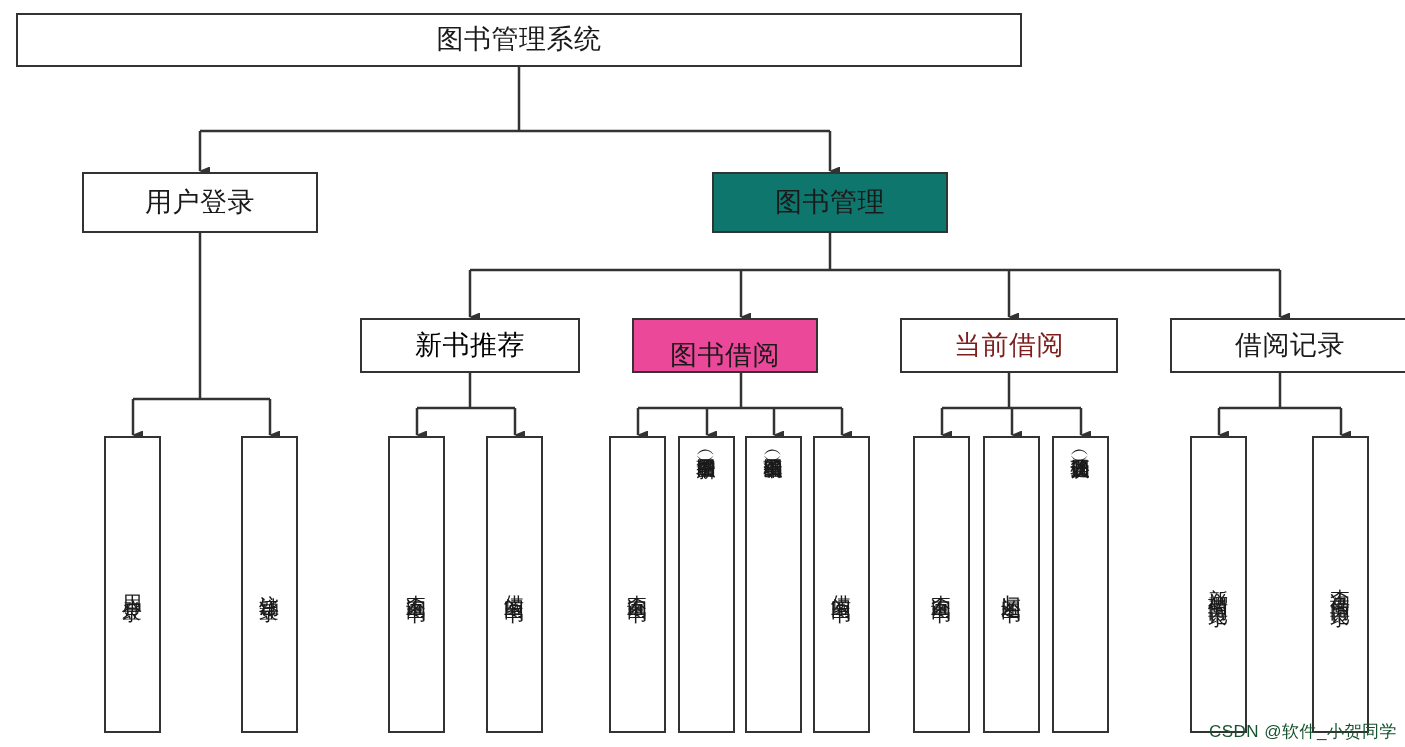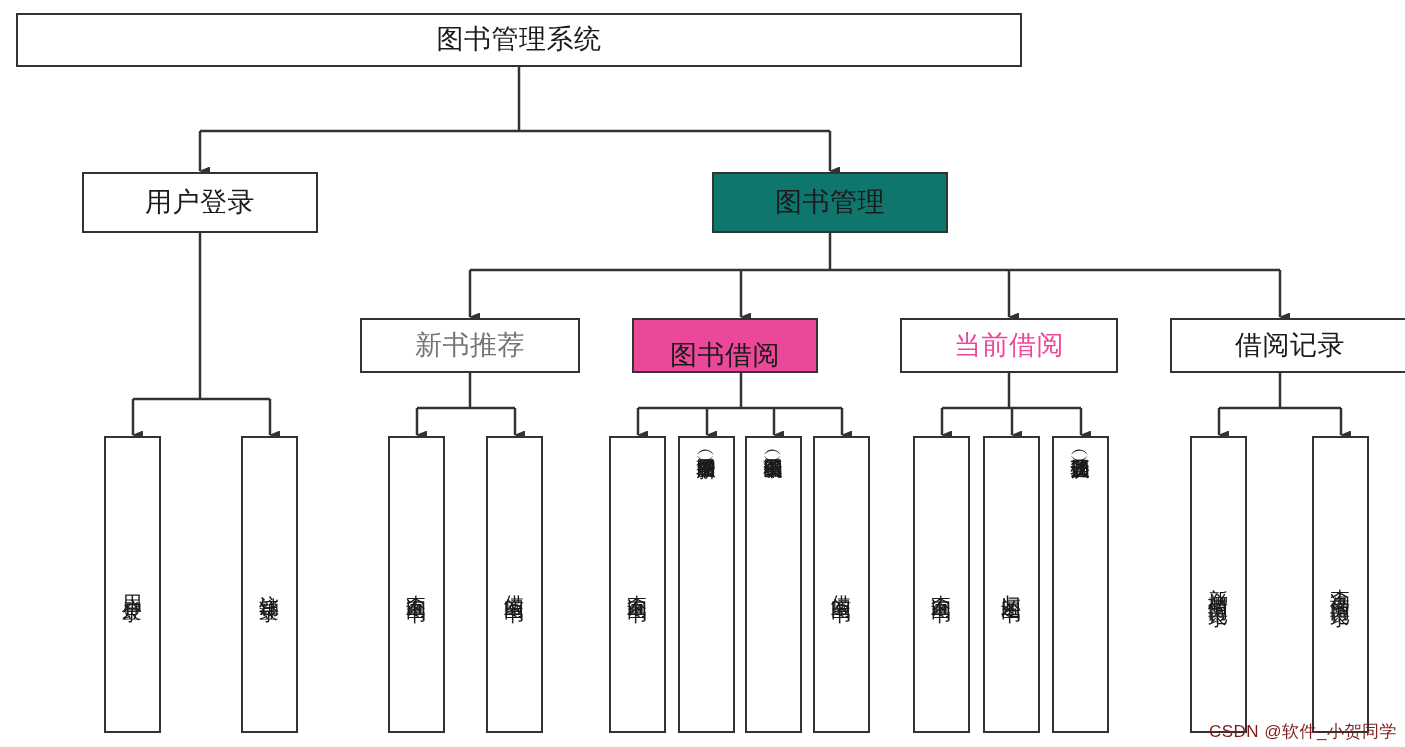--- a/index.html
+++ b/index.html
@@ -64,21 +64,21 @@
     top: 0;
     width: 1405px;
     height: 747px;
     pointer-events: none;
   }
   #watermark {
     position: absolute;
     right: 8px;
     bottom: 4px;
     font-size: 17px;
-    color: #7f1d1d;
+    color: #14532d;
     white-space: nowrap;
     letter-spacing: 0.5px;
   }
 </style>
 </head>
 <body>
 
 <div id="diagram-root">
   <svg id="connector-layer" viewBox="0 0 1405 747" width="1405" height="747" aria-hidden="true">
       <defs>
@@ -124,27 +124,27 @@
       <div class="node-box" style="left: 16px; top: 13px; width: 1006px; height: 54px; border-color: rgb(51, 51, 51); background: rgb(255, 255, 255);">
         <span class="node-label-h" style="color: rgb(26, 26, 26);">图书管理系统</span>
       </div>
       <div class="node-box" style="left: 82px; top: 172px; width: 236px; height: 61px; border-color: rgb(51, 51, 51); background: rgb(255, 255, 255);">
         <span class="node-label-h" style="color: rgb(26, 26, 26);">用户登录</span>
       </div>
       <div class="node-box" style="left: 712px; top: 172px; width: 236px; height: 61px; border-color: rgb(51, 51, 51); background: #0f766e;">
         <span class="node-label-h" style="color: rgb(26, 26, 26);">图书管理</span>
       </div>
       <div class="node-box" style="left: 360px; top: 318px; width: 220px; height: 55px; border-color: rgb(51, 51, 51); background: rgb(255, 255, 255);">
-        <span class="node-label-h" style="color: #737373;">新书推荐</span>
+        <span class="node-label-h" style="color: #000000;">新书推荐</span>
       </div>
       <div class="node-box" style="left: 632px; top: 318px; width: 186px; height: 55px; border-color: rgb(51, 51, 51); background: #ec4899; align-items: flex-end;">
         <span class="node-label-h" style="color: rgb(26, 26, 26);">图书借阅</span>
       </div>
       <div class="node-box" style="left: 900px; top: 318px; width: 218px; height: 55px; border-color: rgb(51, 51, 51); background: rgb(255, 255, 255);">
-        <span class="node-label-h" style="color: #ec4899;">当前借阅</span>
+        <span class="node-label-h" style="color: #7f1d1d;">当前借阅</span>
       </div>
       <div class="node-box" style="left: 1170px; top: 318px; width: 240px; height: 55px; border-color: rgb(51, 51, 51); background: rgb(255, 255, 255);">
         <span class="node-label-h" style="color: rgb(26, 26, 26);">借阅记录</span>
       </div>
       <div class="node-box leaf-box" style="left: 104px; top: 436px; width: 57px; height: 297px; border-color: rgb(51, 51, 51); background: rgb(255, 255, 255);">
         <span class="node-label-v" style="color: rgb(26, 26, 26); font-size: 20px; letter-spacing: 3px;">用户登录</span>
       </div>
       <div class="node-box leaf-box" style="left: 241px; top: 436px; width: 57px; height: 297px; border-color: rgb(51, 51, 51); background: rgb(255, 255, 255);">
         <span class="node-label-v" style="color: rgb(26, 26, 26); font-size: 20px; letter-spacing: 3px;">注销登录</span>
       </div>

